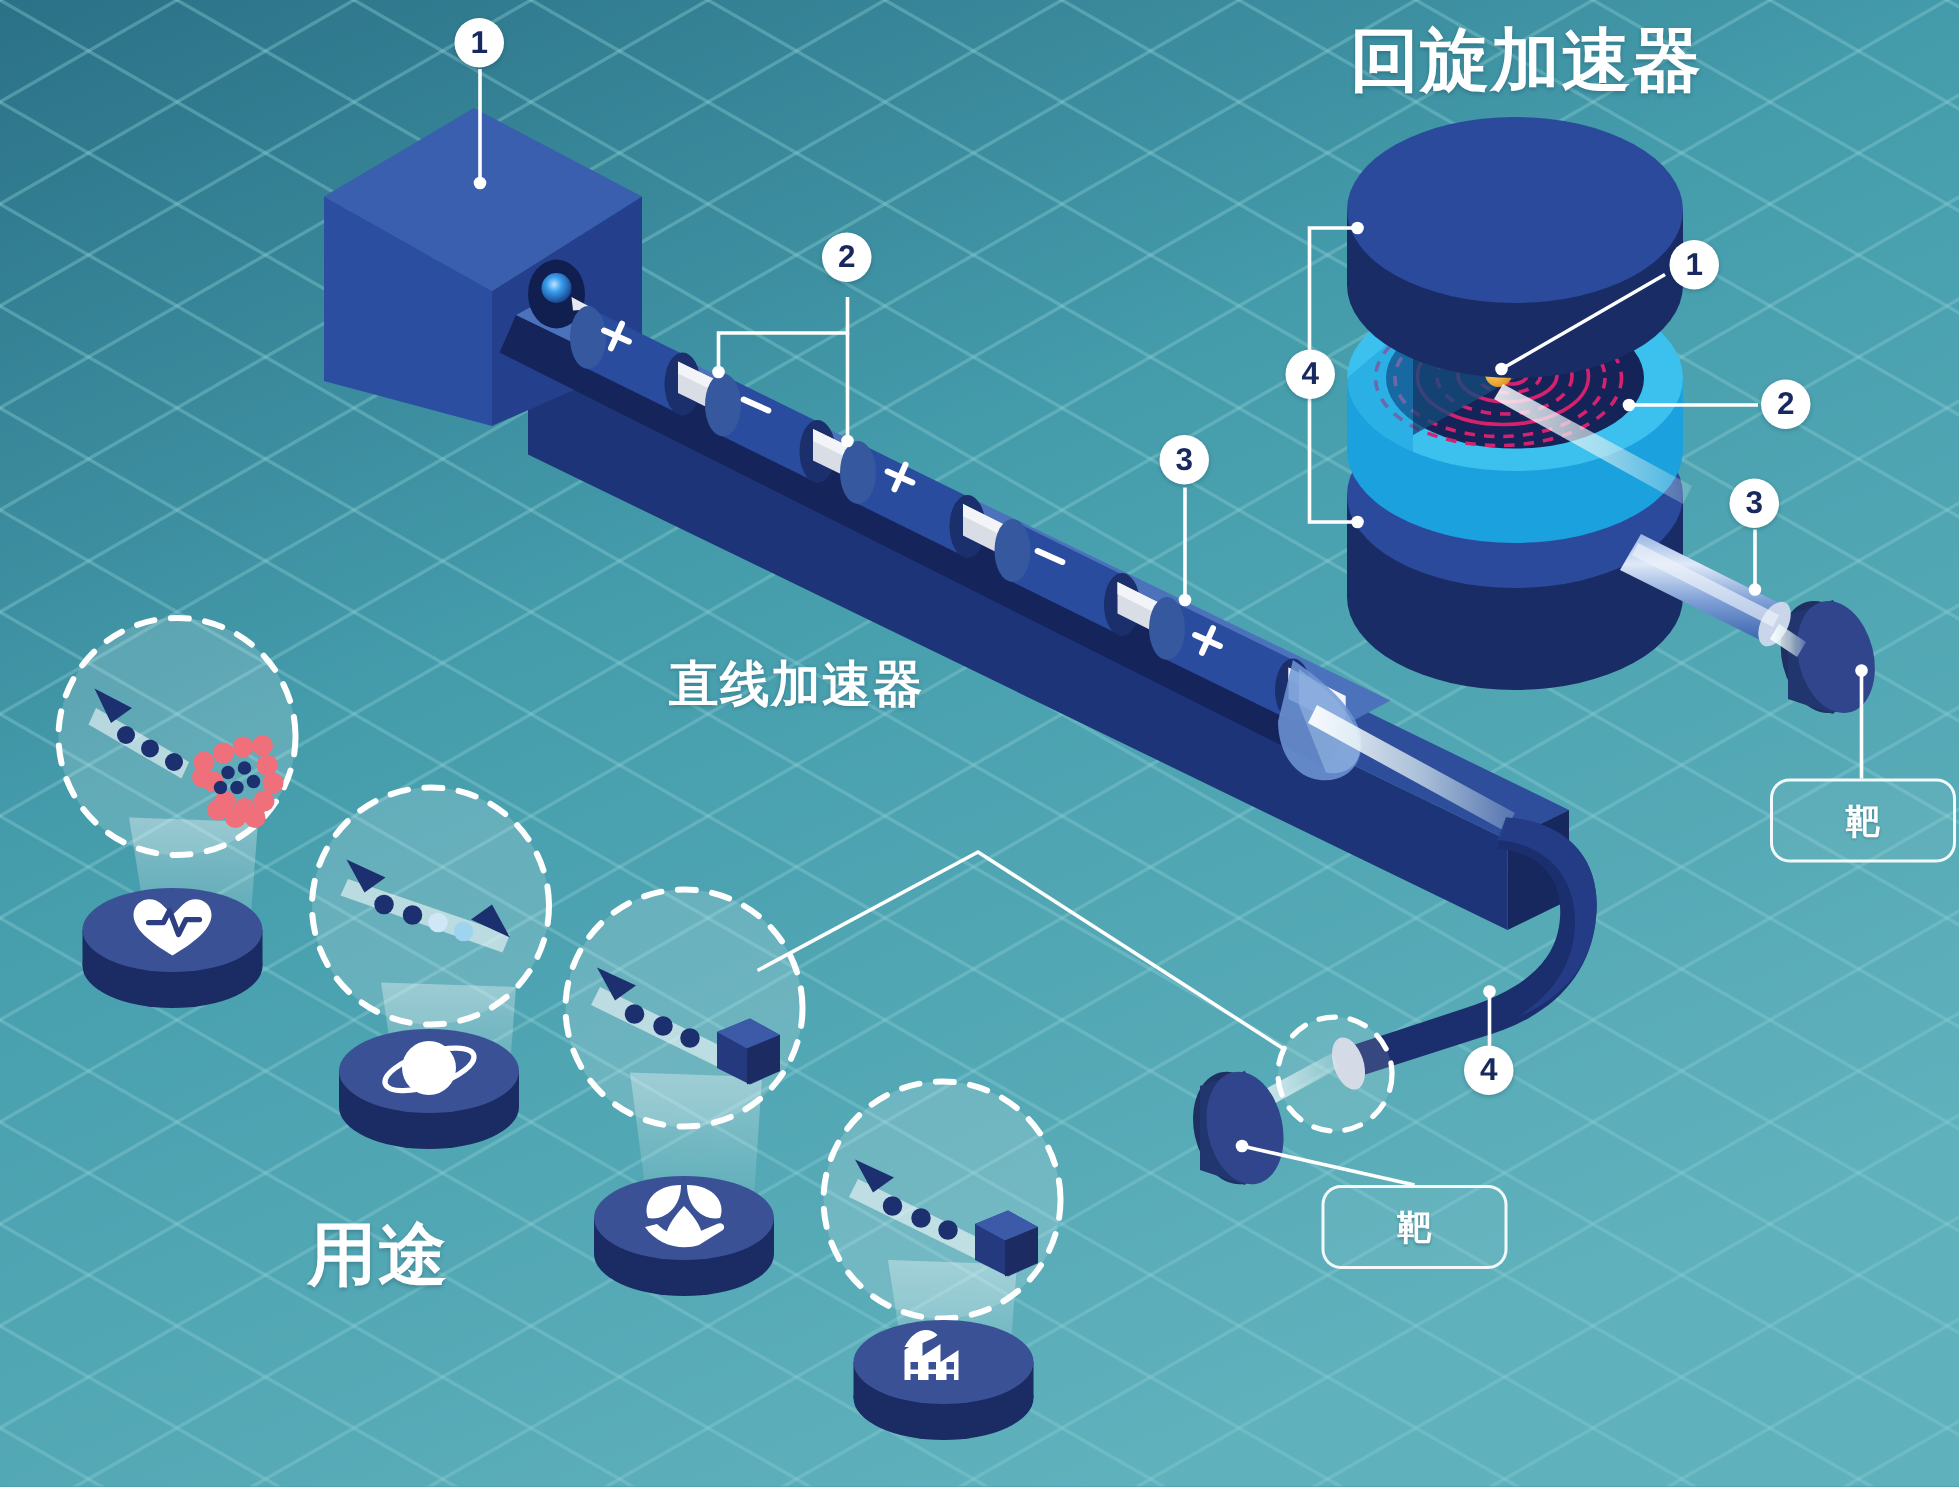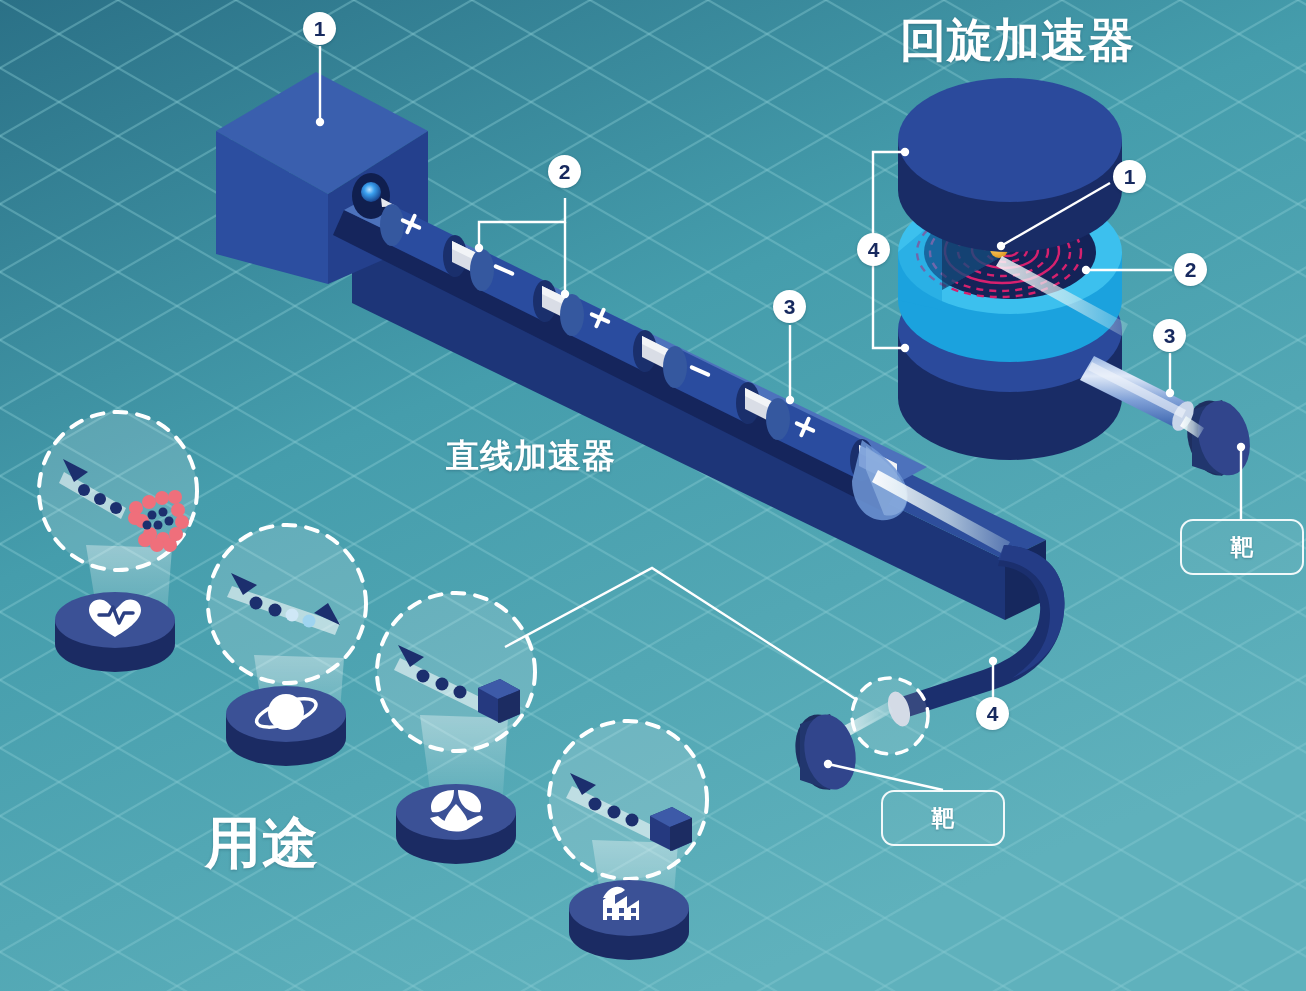--- a/index.html
+++ b/index.html
@@ -9,21 +9,21 @@
     font-family:"Liberation Sans","DejaVu Sans",sans-serif;
     background:#4b9fb0;
     position:relative;
   }
   #stage { position:absolute; inset:0; width:1306px; height:991px; }
   .svgroot { position:absolute; top:0; left:0; }
   .htext { position:absolute; color:#ffffff; font-weight:bold; letter-spacing:1px;
            text-shadow:0 1px 3px rgba(10,40,60,.28); white-space:nowrap; }
   #title-cyclotron { left:900px; top:10px; font-size:46px; }
   #title-linac   { left:404px; top:434px; font-size:33px;margin-left:42px; }
-  #title-uses    { left:205px; top:806px; font-size:56px; }
+  #title-uses    { left:205px; top:806px; font-size:46px; }
   .targetbox {
     position:absolute; border:2px solid rgba(255,255,255,.92); border-radius:13px;
     background:rgba(255,255,255,.05);
     display:flex; align-items:center; justify-content:center;
     color:#fff; font-size:23px; font-weight:bold;
     text-shadow:0 1px 2px rgba(10,40,60,.3);
   }
   #target-label-right { left:1180px; top:519px; width:124px; height:56px; }
   #target-label-mid   { left:881px; top:790px; width:124px; height:56px; }
   .badge {

